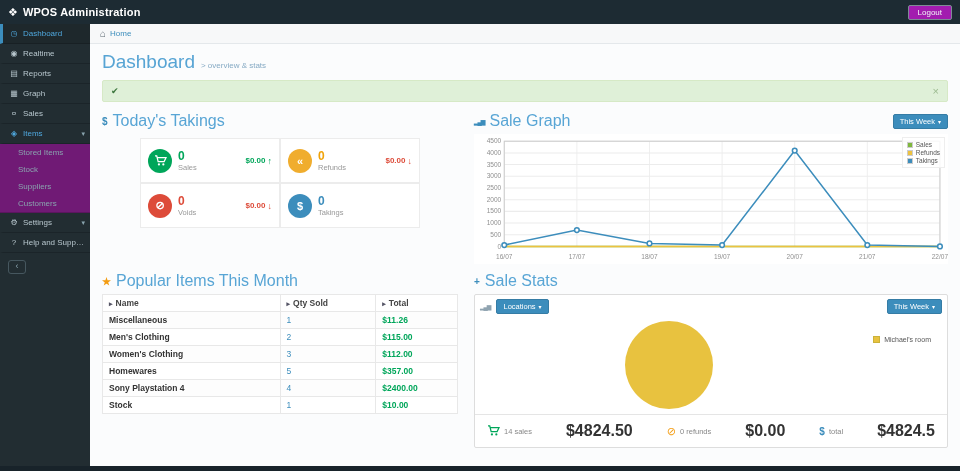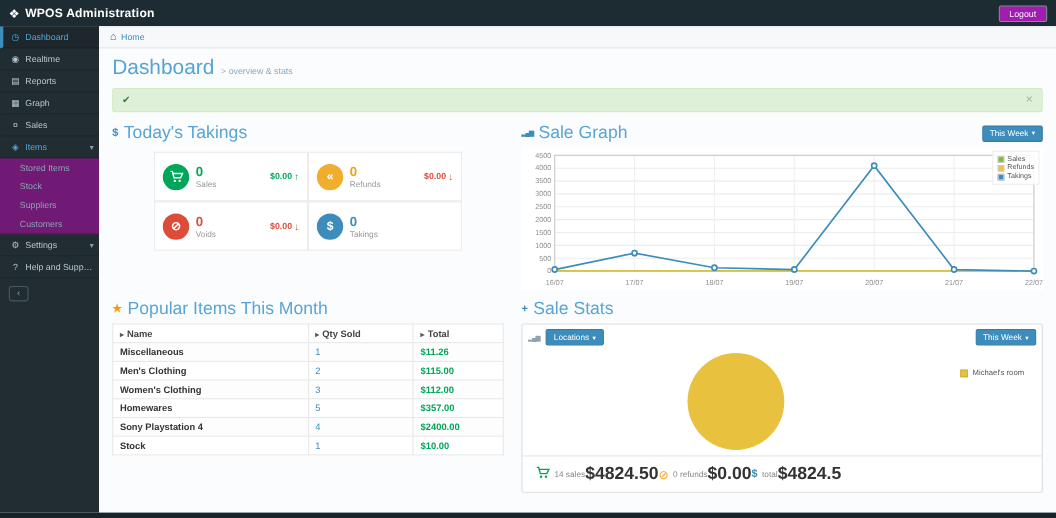--- a/index.html
+++ b/index.html
@@ -86,21 +86,21 @@
 
   
   .stats-panel{background:#fff;border:1px solid #ddd;border-radius:2px}
   .stats-head{display:flex;align-items:center;gap:6px;padding:4px 5px}
   .mini-ic{color:#8fa3b0;font-size:6px;letter-spacing:-1px}
   .stats-head .btn-blue.right{margin-left:auto}
   .pie-area{position:relative;height:96px}
   .pie{position:absolute;left:150px;top:3px;width:88px;height:88px;border-radius:50%;background:#e8c23f}
   .pie-legend{position:absolute;right:16px;top:18px;display:flex;align-items:center;gap:4px;font-size:7px;color:#555}
   .pie-sq{width:7px;height:7px;display:inline-block;border:1px solid #cbb23a;background:#e8c23f}
-  .stats-foot{border-top:1px solid #e5e5e5;display:flex;align-items:center;justify-content:flex-start;padding:7px 12px}
+  .stats-foot{border-top:1px solid #e5e5e5;display:flex;align-items:center;justify-content:space-between;padding:7px 12px}
   .metric{display:flex;align-items:center;gap:4px}
   .metric-lb{font-size:7.5px;color:#888}
   .metric-val{font-size:16px;font-weight:bold;color:#333}
   .m-ic-g{color:#00a65a}.m-ic-o{color:#f39c12;font-size:11px}.m-ic-b{color:#3c8dbc;font-weight:bold;font-size:10px}
   .cart-svg{width:13px;height:11px}
 </style>
 </head>
 <body>
 
 <div class="app">

